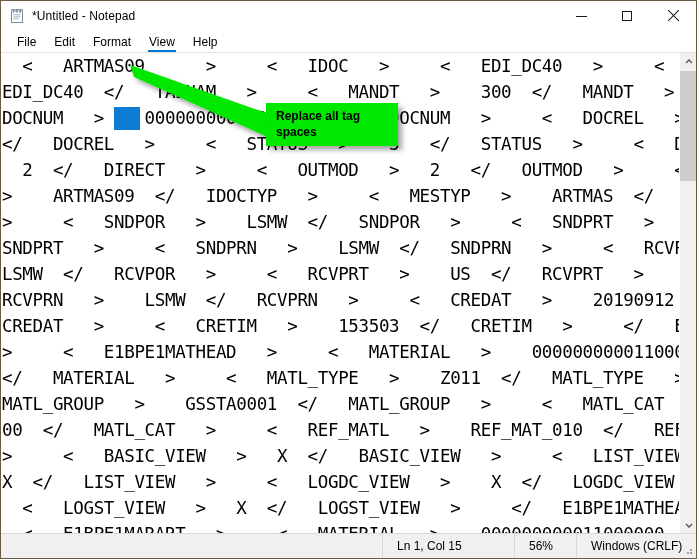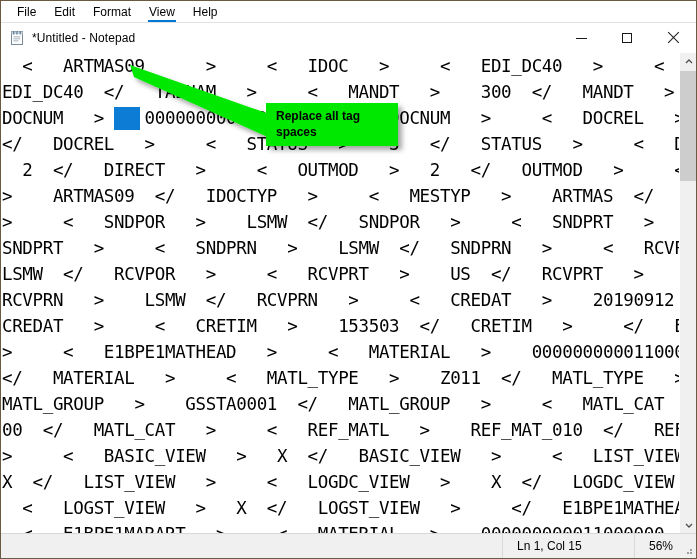--- a/index.html
+++ b/index.html
@@ -264,38 +264,20 @@
     position: absolute;
     width: 2px;
     height: 2px;
     background: #a0a0a0;
   }
 </style>
 </head>
 <body>
 
 <div id="notepad-window">
-
-  <div id="menu-bar">
-    <div class="menu-item">
-      <span>File</span>
-    </div>
-    <div class="menu-item">
-      <span>Edit</span>
-    </div>
-    <div class="menu-item">
-      <span>Format</span>
-    </div>
-    <div class="menu-item active">
-      <span>View</span>
-    </div>
-    <div class="menu-item">
-      <span>Help</span>
-    </div>
-  </div>
 
   <div id="title-bar">
     <div id="app-icon">
       <svg viewBox="0 0 16 16" width="16" height="16">
         <rect x="2.5" y="1.5" width="11" height="13" fill="#ffffff" stroke="#7a8b99" stroke-width="1"></rect>
         <rect x="2.5" y="1.5" width="11" height="2.5" fill="#c3d3e0"></rect>
         <rect x="4" y="1" width="1.3" height="3.6" fill="#6d8596"></rect>
         <rect x="7.3" y="1" width="1.3" height="3.6" fill="#6d8596"></rect>
         <rect x="10.6" y="1" width="1.3" height="3.6" fill="#6d8596"></rect>
         <rect x="4.4" y="6.4" width="7" height="0.9" fill="#9aa8b5"></rect>
@@ -310,20 +292,38 @@
       </div>
       <div class="win-btn" id="maximize-button">
         <span class="glyph-max"></span>
       </div>
       <div class="win-btn" id="close-button">
         <span class="glyph-close"></span>
       </div>
     </div>
   </div>
 
+  <div id="menu-bar">
+    <div class="menu-item">
+      <span>File</span>
+    </div>
+    <div class="menu-item">
+      <span>Edit</span>
+    </div>
+    <div class="menu-item">
+      <span>Format</span>
+    </div>
+    <div class="menu-item active">
+      <span>View</span>
+    </div>
+    <div class="menu-item">
+      <span>Help</span>
+    </div>
+  </div>
+
   <div id="editor-area">
     <div id="text-surface">
       <div id="text-content"><div class="line">  &lt;   ARTMAS09      &gt;     &lt;   IDOC   &gt;     &lt;   EDI_DC40   &gt;     &lt;   TABNAM   &gt;</div><div class="line">EDI_DC40  &lt;/   TABNAM   &gt;     &lt;   MANDT   &gt;    300  &lt;/   MANDT   &gt;     &lt;</div><div class="line">DOCNUM   &gt;    00000000061980 11   &lt;/  DOCNUM   &gt;     &lt;   DOCREL   &gt;   731</div><div class="line">&lt;/   DOCREL   &gt;     &lt;   STATUS   &gt;    3   &lt;/   STATUS   &gt;     &lt;   DIRECT   &gt;</div><div class="line">  2  &lt;/   DIRECT   &gt;     &lt;   OUTMOD   &gt;   2   &lt;/   OUTMOD   &gt;     &lt;   IDOCTYP</div><div class="line">&gt;    ARTMAS09  &lt;/   IDOCTYP   &gt;     &lt;   MESTYP   &gt;    ARTMAS  &lt;/   MESTYP</div><div class="line">&gt;     &lt;   SNDPOR   &gt;    LSMW  &lt;/   SNDPOR   &gt;     &lt;   SNDPRT   &gt;    US  &lt;/</div><div class="line">SNDPRT   &gt;     &lt;   SNDPRN   &gt;    LSMW  &lt;/   SNDPRN   &gt;     &lt;   RCVPOR   &gt;</div><div class="line">LSMW  &lt;/   RCVPOR   &gt;     &lt;   RCVPRT   &gt;    US  &lt;/   RCVPRT   &gt;     &lt;</div><div class="line">RCVPRN   &gt;    LSMW  &lt;/   RCVPRN   &gt;     &lt;   CREDAT   &gt;    20190912  &lt;/</div><div class="line">CREDAT   &gt;     &lt;   CRETIM   &gt;    153503  &lt;/   CRETIM   &gt;     &lt;/   EDI_DC40</div><div class="line">&gt;     &lt;   E1BPE1MATHEAD   &gt;     &lt;   MATERIAL   &gt;    000000000011000000</div><div class="line">&lt;/   MATERIAL   &gt;     &lt;   MATL_TYPE   &gt;    Z011  &lt;/   MATL_TYPE   &gt;     &lt;</div><div class="line">MATL_GROUP   &gt;    GSSTA0001  &lt;/   MATL_GROUP   &gt;     &lt;   MATL_CAT   &gt;</div><div class="line">00  &lt;/   MATL_CAT   &gt;     &lt;   REF_MATL   &gt;    REF_MAT_010  &lt;/   REF_MATL</div><div class="line">&gt;     &lt;   BASIC_VIEW   &gt;   X  &lt;/   BASIC_VIEW   &gt;     &lt;   LIST_VIEW   &gt;</div><div class="line">X  &lt;/   LIST_VIEW   &gt;     &lt;   LOGDC_VIEW   &gt;    X  &lt;/   LOGDC_VIEW   &gt;</div><div class="line">  &lt;   LOGST_VIEW   &gt;   X  &lt;/   LOGST_VIEW   &gt;     &lt;/   E1BPE1MATHEAD   &gt;</div><div class="line">  &lt;   E1BPE1MARART   &gt;     &lt;   MATERIAL   &gt;    000000000011000000  &lt;/</div></div>
       <div id="selection-block"></div>
     </div>
 
     <div id="scrollbar">
       <div class="sb-arrow" id="scroll-up-arrow">
         <svg viewBox="0 0 8 8" width="8" height="8">
             <path d="M1 5 L4 2 L7 5" fill="none" stroke="#505050" stroke-width="1.3"></path>
@@ -335,20 +335,21 @@
             <path d="M1 3 L4 6 L7 3" fill="none" stroke="#505050" stroke-width="1.3"></path>
           </svg>
       </div>
     </div>
   </div>
 
   <div id="status-bar">
     <div id="status-spacer"></div>
     <div class="status-cell" id="status-position">Ln 1, Col 15</div>
     <div class="status-cell" id="status-zoom">56%</div>
+    <div class="status-cell" id="status-eol">Windows (CRLF)</div>
     <div id="resize-grip">
       <span class="grip-dot" style="left:7px;top:7px;"></span>
       <span class="grip-dot" style="left:4px;top:7px;"></span>
       <span class="grip-dot" style="left:7px;top:4px;"></span>
     </div>
   </div>
 </div>
 
 <div id="annotation-layer">
   <svg id="callout-arrow" viewBox="0 0 290 90">

